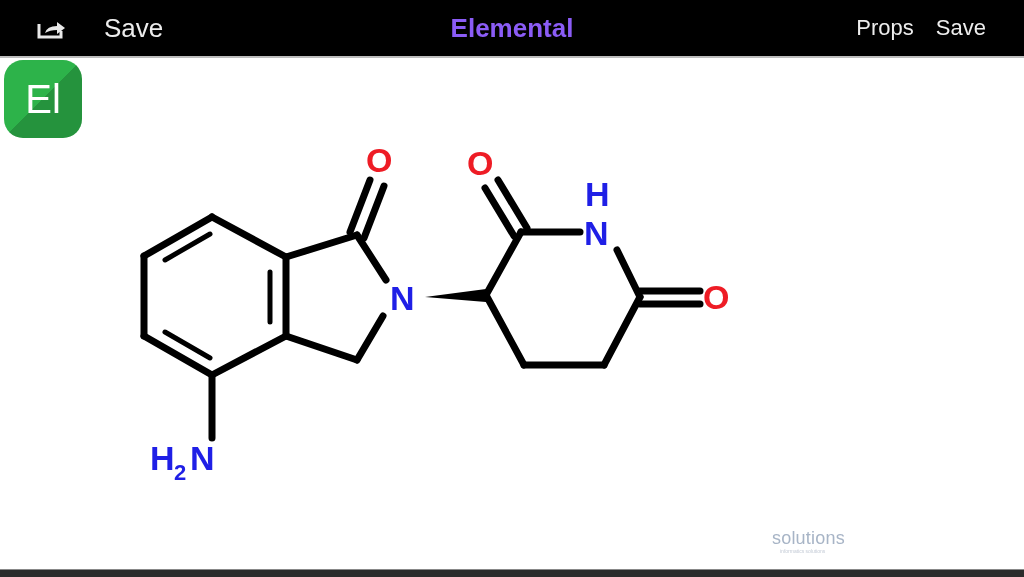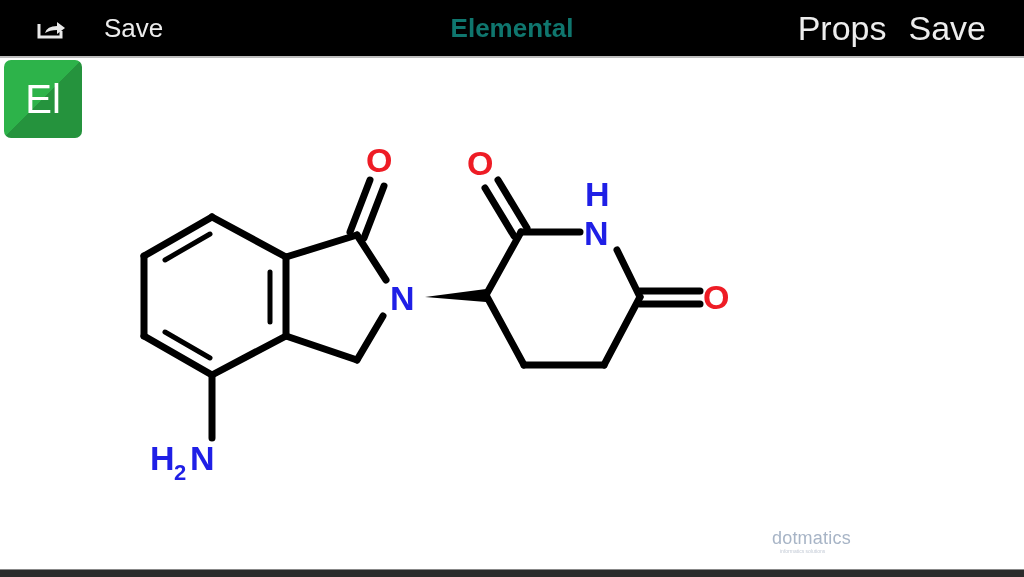--- a/index.html
+++ b/index.html
@@ -15,34 +15,34 @@
   }
   .nav-left {
     position: absolute; left: 36px; top: 0; height: 56px;
     display: flex; align-items: center; cursor: pointer;
   }
   .nav-left svg { display: block; }
   .save-label { font-size: 26px; margin-left: 36px; color: #ededed; }
   .title {
     position: absolute; left: 0; width: 1024px; top: 0; height: 56px;
     line-height: 56px; text-align: center; font-size: 26px; font-weight: bold;
-    color: #0f766e; pointer-events: none;
+    color: #8b5cf6; pointer-events: none;
   }
   .nav-right {
     position: absolute; right: 38px; top: 0; height: 56px;
     display: flex; align-items: center; gap: 22px;
   }
-  .nav-right span { font-size: 34px; color: #ededed; cursor: pointer; }
+  .nav-right span { font-size: 22px; color: #ededed; cursor: pointer; }
   .canvas {
     position: absolute; left: 0; top: 58px; width: 1024px; height: 511px;
     background: #ffffff;
   }
   .app-logo {
     position: absolute; left: 4px; top: 60px; width: 78px; height: 78px;
-    border-radius: 7px; overflow: hidden;
+    border-radius: 19px; overflow: hidden;
     background: #2db34a;
   }
   .app-logo .shadow {
     position: absolute; left: 0; top: 0; width: 100%; height: 100%;
     background: linear-gradient(135deg, transparent 50%, rgba(0,0,0,0.18) 50%);
   }
   .app-logo .logo-text {
     position: absolute; left: 0; top: 0; width: 100%; height: 100%;
     text-align: center; line-height: 78px; font-size: 40px; color: #ffffff;
   }
@@ -135,16 +135,16 @@
   <text class="atom atom-n" x="585" y="206">H</text>
   <text class="atom atom-n" x="584" y="245">N</text>
   <text class="atom atom-o" x="703" y="309">O</text>
   <g>
     <text class="atom atom-n" x="150" y="470">H</text>
     <text class="atom atom-n" x="174" y="480" style="font-size:22px">2</text>
     <text class="atom atom-n" x="190" y="470">N</text>
   </g>
 </svg>
 
-<div class="watermark">dotmatics</div>
+<div class="watermark">solutions</div>
 <div class="watermark-sub">informatics solutions</div>
 
 <div class="bottom-bar"></div>
 
 </body></html>

